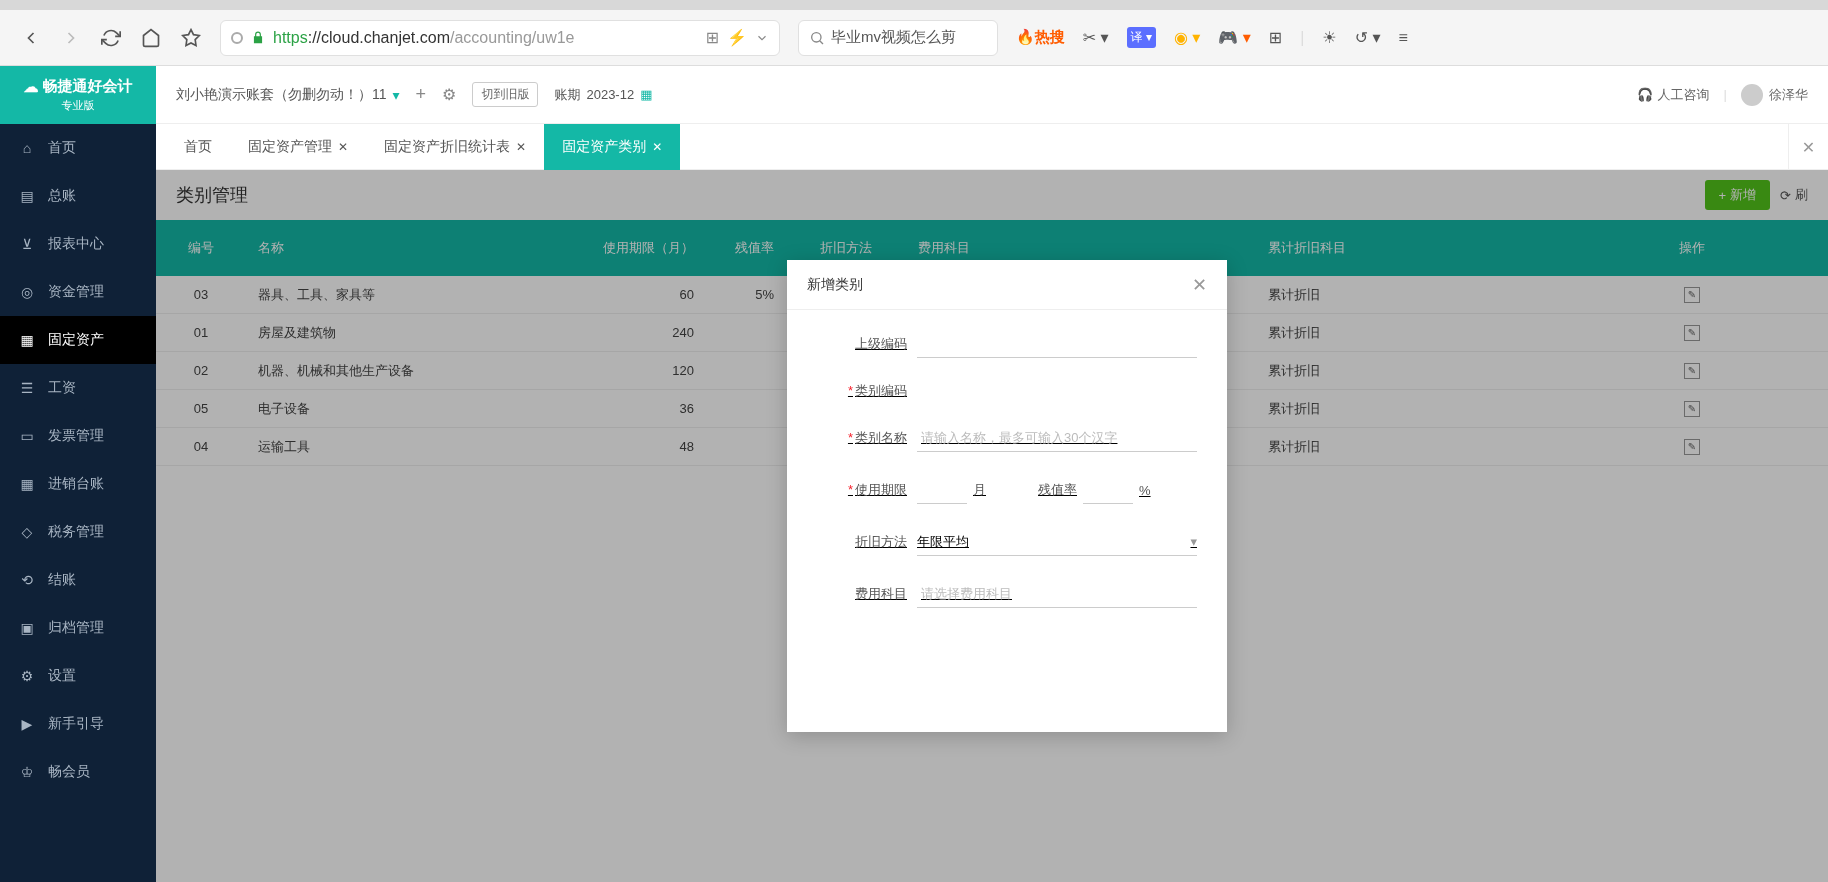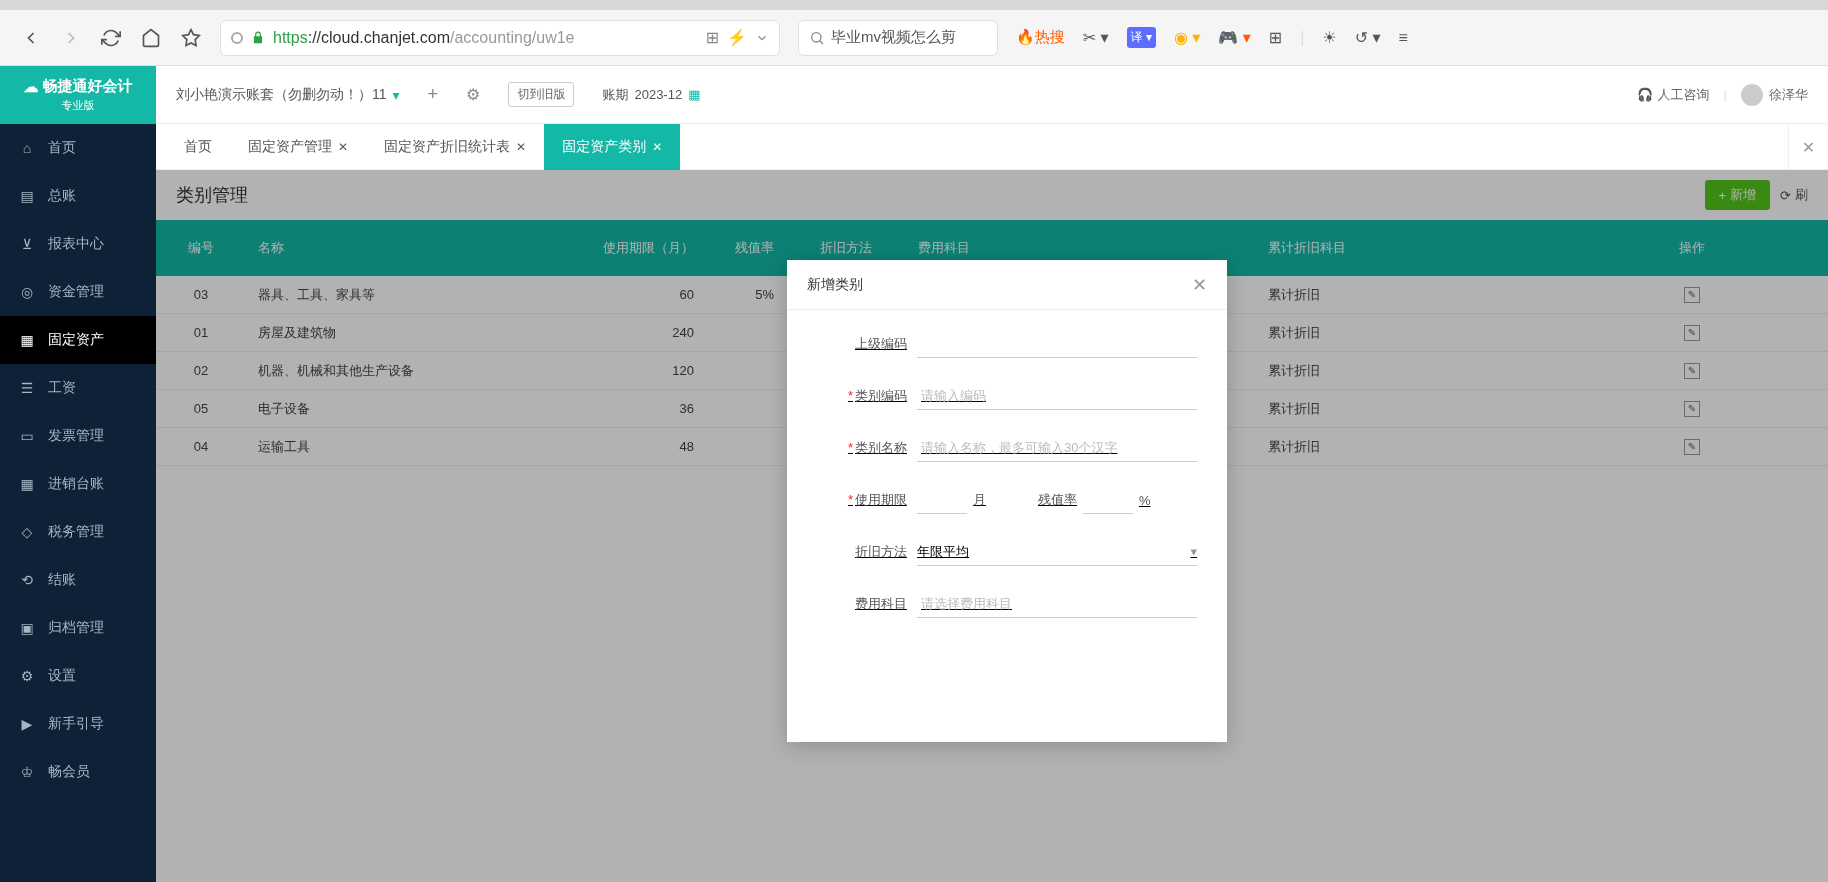--- a/index.html
+++ b/index.html
@@ -8,38 +8,38 @@
 
 .browser-tabs { height: 10px; background: #d8d8d8; display: flex; align-items: flex-end; padding-left: 10px; }
 
 .browser-toolbar { height: 56px; background: #f5f5f5; display: flex; align-items: center; gap: 18px; padding: 0 20px; border-bottom: 1px solid #ddd; }
 .nav-btn { width: 22px; height: 22px; color: #555; cursor: pointer; display: flex; align-items: center; justify-content: center; }
 .url-bar { flex: 1; max-width: 560px; height: 36px; background: #fff; border-radius: 6px; display: flex; align-items: center; padding: 0 10px; gap: 8px; border: 1px solid #e0e0e0; }
 .url-text { flex: 1; font-size: 16px; color: #333; overflow: hidden; white-space: nowrap; }
 .url-text .https { color: #2ba245; }
 .url-text .path { color: #999; }
 .search-bar { width: 200px; height: 36px; background: #fff; border-radius: 6px; display: flex; align-items: center; padding: 0 10px; gap: 6px; border: 1px solid #e0e0e0; font-size: 15px; }
-.hot-search { color: #ff5c00; font-weight: normal; font-size: 15px; text-align: center; }
+.hot-search { color: #ff5c00; font-weight: bold; font-size: 15px; text-align: center; }
 .tool-icons { display: flex; gap: 18px; align-items: center; color: #555; }
 
 
 .app { display: flex; height: calc(882px - 66px); background: #fff; }
 
 .sidebar { width: 156px; background: #0f2137; color: #a8b5c3; display: flex; flex-direction: column; }
 .logo-area { height: 58px; background: #14b8a6; color: #fff; display: flex; align-items: center; justify-content: center; flex-direction: column; gap: 2px; }
 .logo-text { font-size: 15px; font-weight: bold; display: flex; align-items: center; gap: 4px; }
 .logo-sub { font-size: 11px; }
 
 .side-item { height: 48px; display: flex; align-items: center; gap: 12px; padding: 0 18px; font-size: 14px; cursor: pointer; }
 .side-item.active { background: #000; color: #fff; }
 .side-icon { width: 18px; height: 18px; display: inline-flex; align-items: center; justify-content: center; }
 
 .main { flex: 1; display: flex; flex-direction: column; min-width: 0; }
 
-.top-bar { height: 58px; background: #fff; border-bottom: 1px solid #eee; display: flex; align-items: center; padding: 0 20px; gap: 28px; }
+.top-bar { height: 58px; background: #fff; border-bottom: 1px solid #eee; display: flex; align-items: center; padding: 0 20px; gap: 16px; }
 .account-select { font-size: 14px; color: #555; display: flex; align-items: center; gap: 6px; }
 .top-btn { padding: 3px 8px; font-size: 12px; border: 1px solid #ccc; border-radius: 3px; color: #666; cursor: pointer; }
 .period { font-size: 13px; color: #555; display: flex; align-items: center; gap: 6px; }
 .top-right { margin-left: auto; display: flex; align-items: center; gap: 14px; font-size: 13px; color: #666; }
 
 .tabs-bar { height: 46px; background: #fff; border-bottom: 1px solid #eee; display: flex; align-items: center; padding: 0 10px; position: relative; }
 .tab { padding: 0 18px; height: 46px; display: flex; align-items: center; gap: 6px; font-size: 14px; color: #555; cursor: pointer; }
 .tab.active { background: #14b8a6; color: #fff; }
 .tab-close { font-size: 12px; color: inherit; cursor: pointer; }
 .tabs-close-all { position: absolute; right: 0; top: 0; width: 40px; height: 46px; display: flex; align-items: center; justify-content: center; color: #999; cursor: pointer; border-left: 1px solid #eee; }
@@ -356,21 +356,20 @@
           <span class="modal-title">新增类别</span>
           <span class="modal-close">✕</span>
         </div>
         <div class="modal-body">
           <div class="form-row">
             <div class="form-label">上级编码</div>
             <input class="form-input" style="">
           </div>
           <div class="form-row">
             <div class="form-label"><span class="req">*</span><span>类别编码</span></div>
-            <input class="form-input" placeholder="请输入编码" style="">
           </div>
           <div class="form-row">
             <div class="form-label"><span class="req">*</span><span>类别名称</span></div>
             <input class="form-input" placeholder="请输入名称，最多可输入30个汉字" style="">
           </div>
           <div class="form-row">
             <div class="form-label"><span class="req">*</span><span>使用期限</span></div>
             <input class="form-input" style="width: 50px; flex: 0 0 auto;">
             <span class="form-unit">月</span>
             <span class="form-unit" style="margin-left:40px;">残值率</span>

